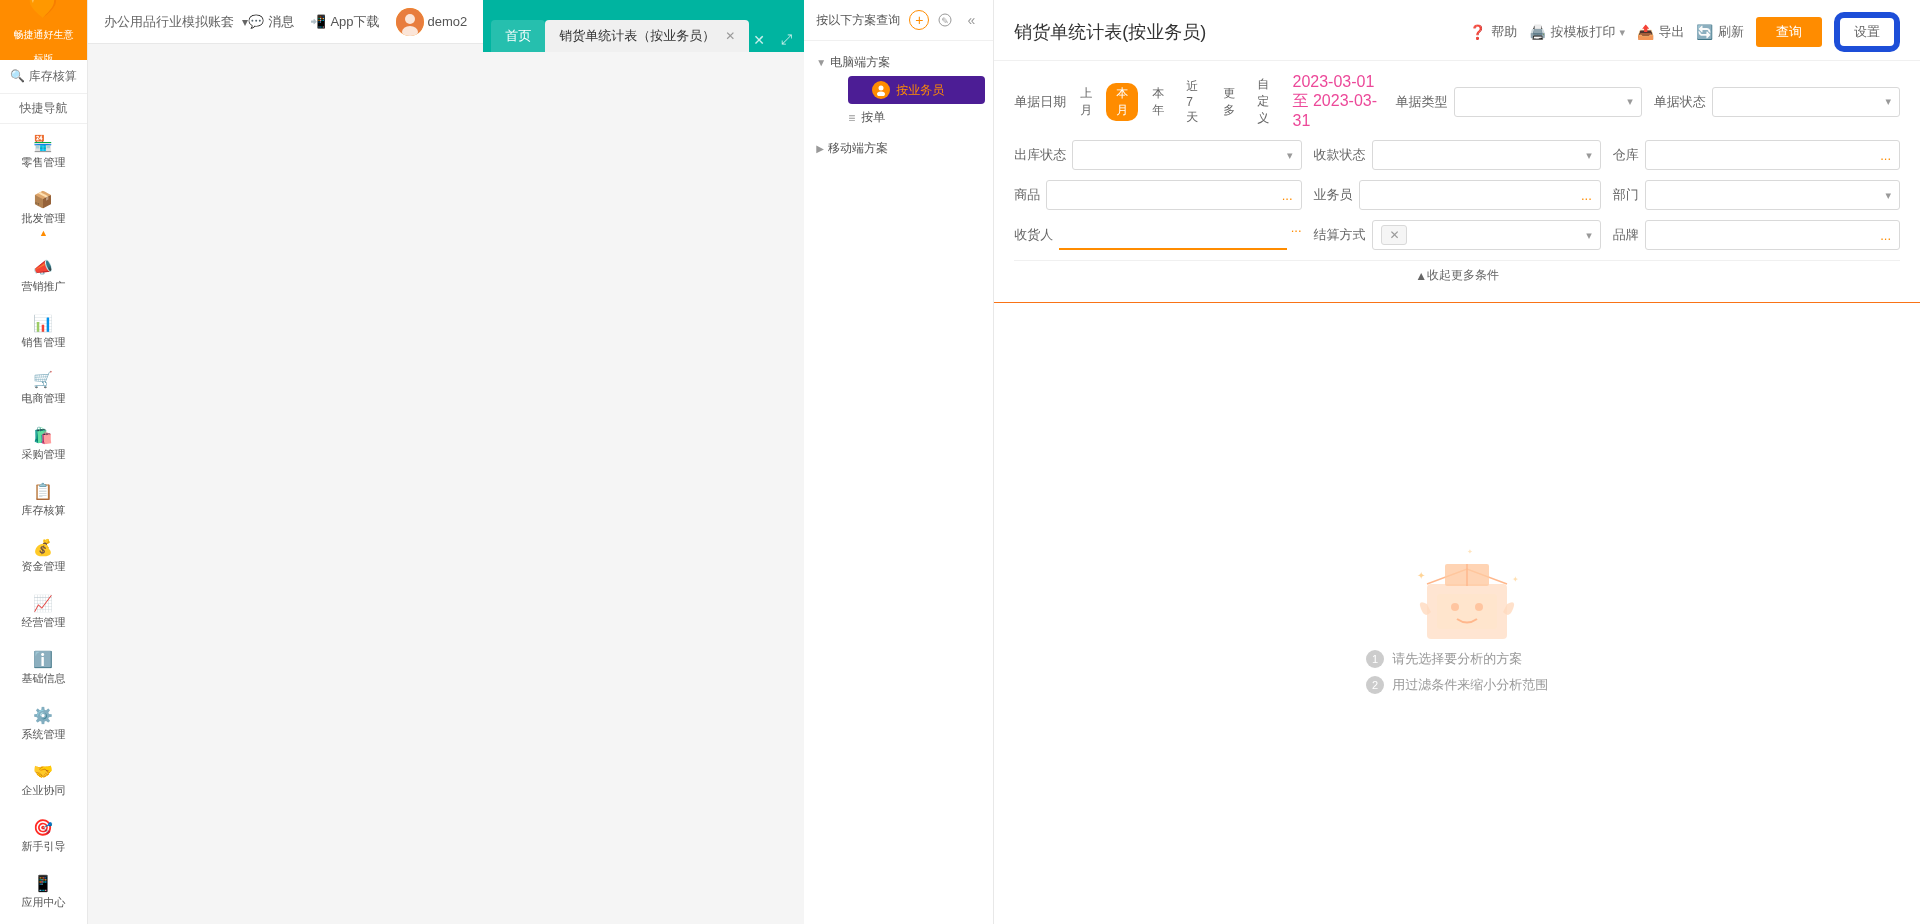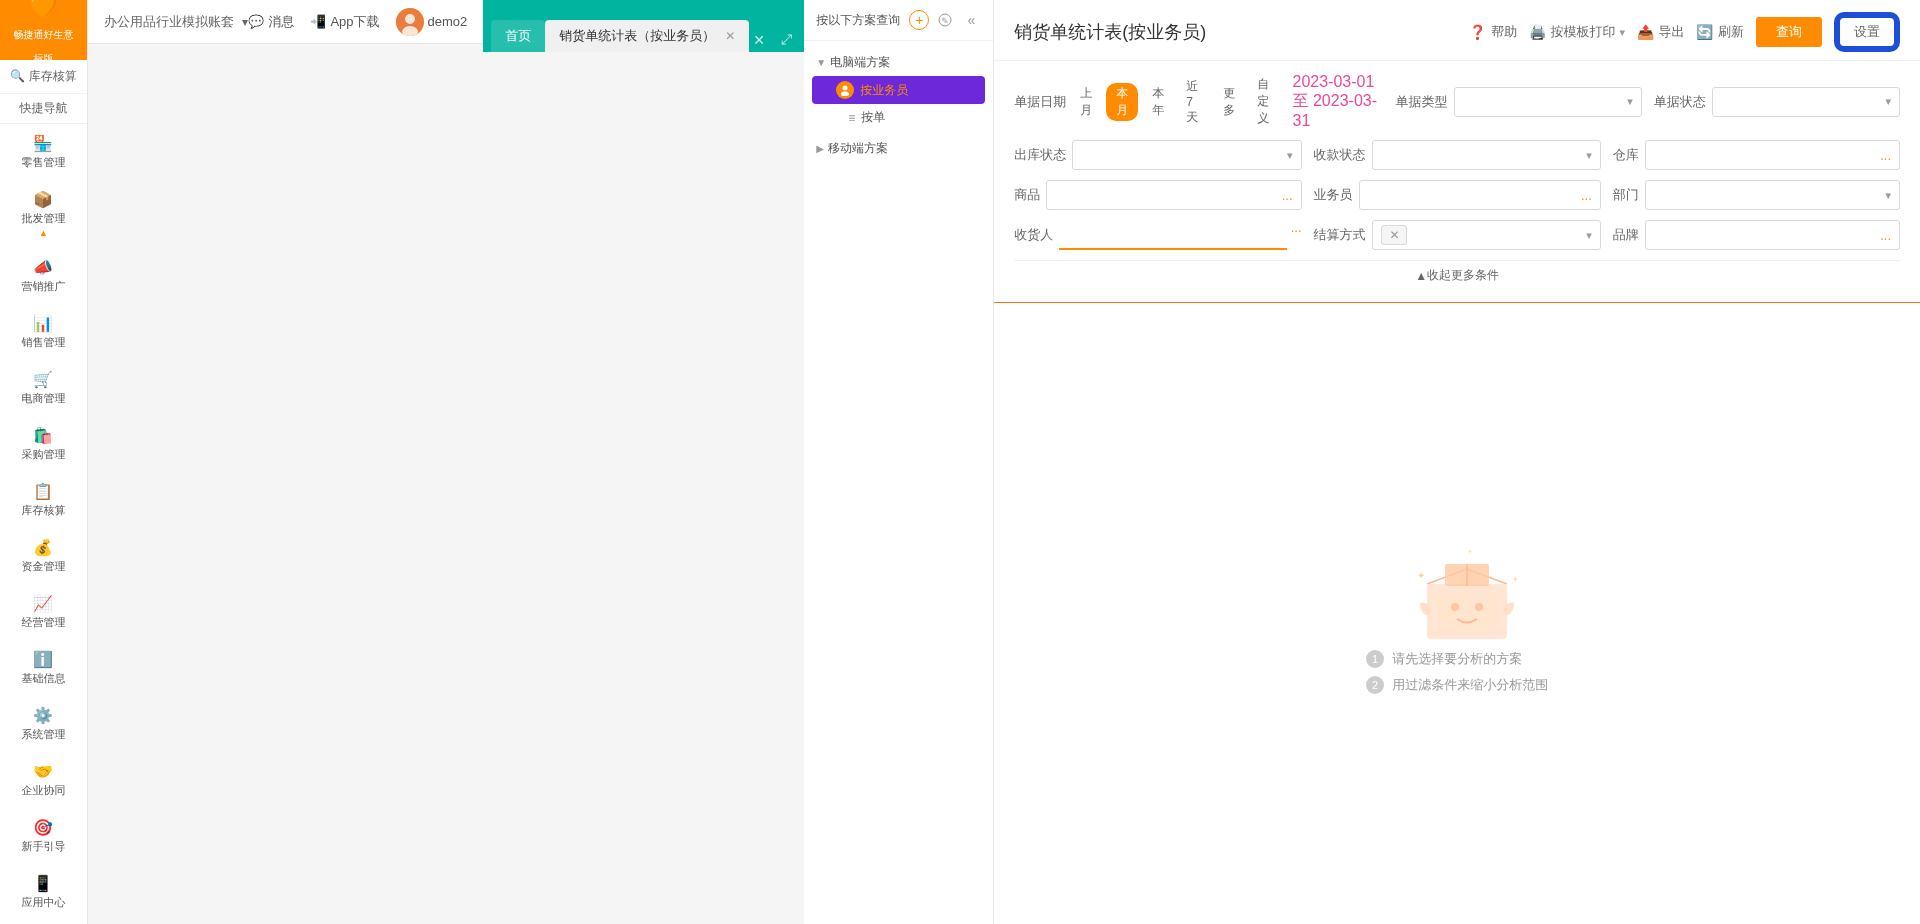--- a/index.html
+++ b/index.html
@@ -240,22 +240,23 @@
       display: flex;
       align-items: center;
       gap: 6px;
       padding: 5px 8px 5px 24px;
       font-size: 12px;
       color: #555;
       cursor: pointer;
       border-radius: 4px;
     }
     .tree-item.active {
-      background: #6d28d9;
+      background: #4c1d95;
       color: #ff8c00;
+      margin-left: 36px;
     }
     .tree-item-icon {
       width: 18px;
       height: 18px;
       border-radius: 50%;
       background: #ff8c00;
       display: flex;
       align-items: center;
       justify-content: center;
       color: #fff;

